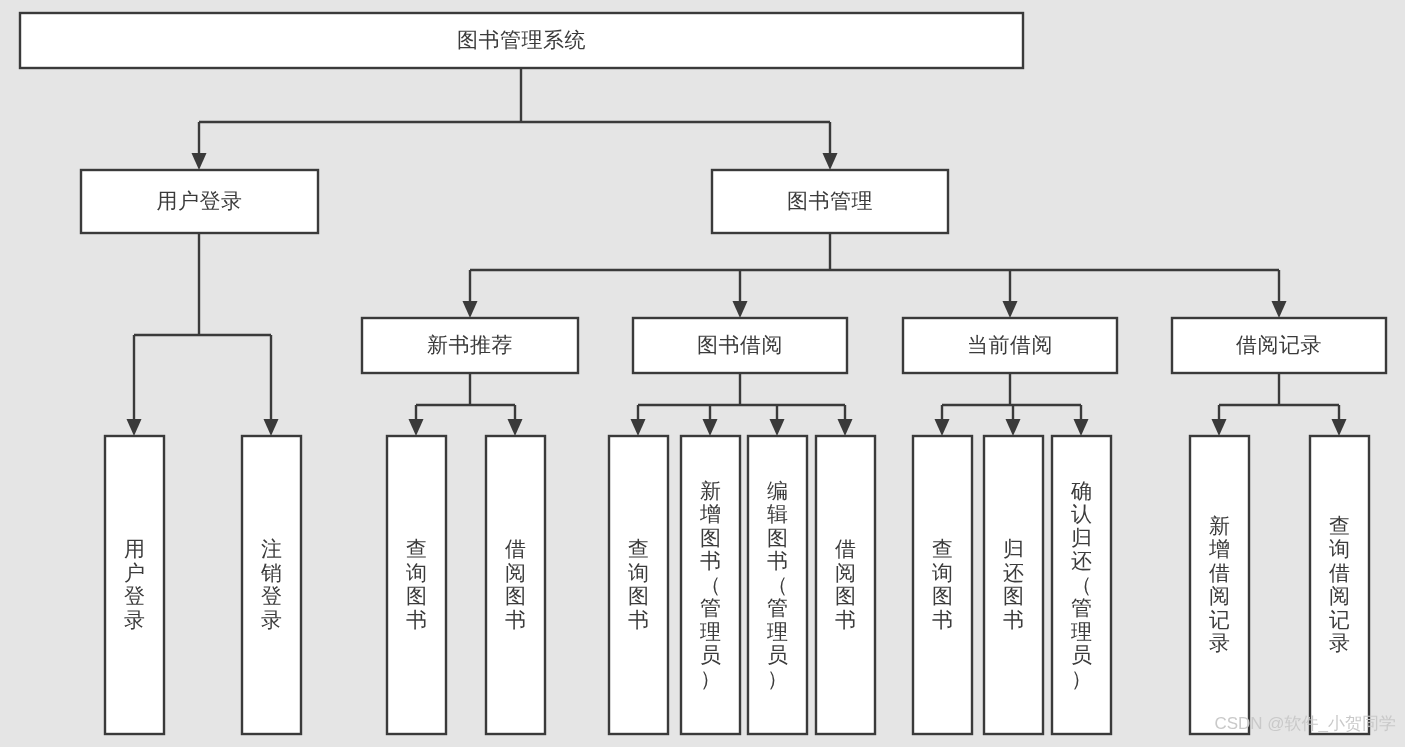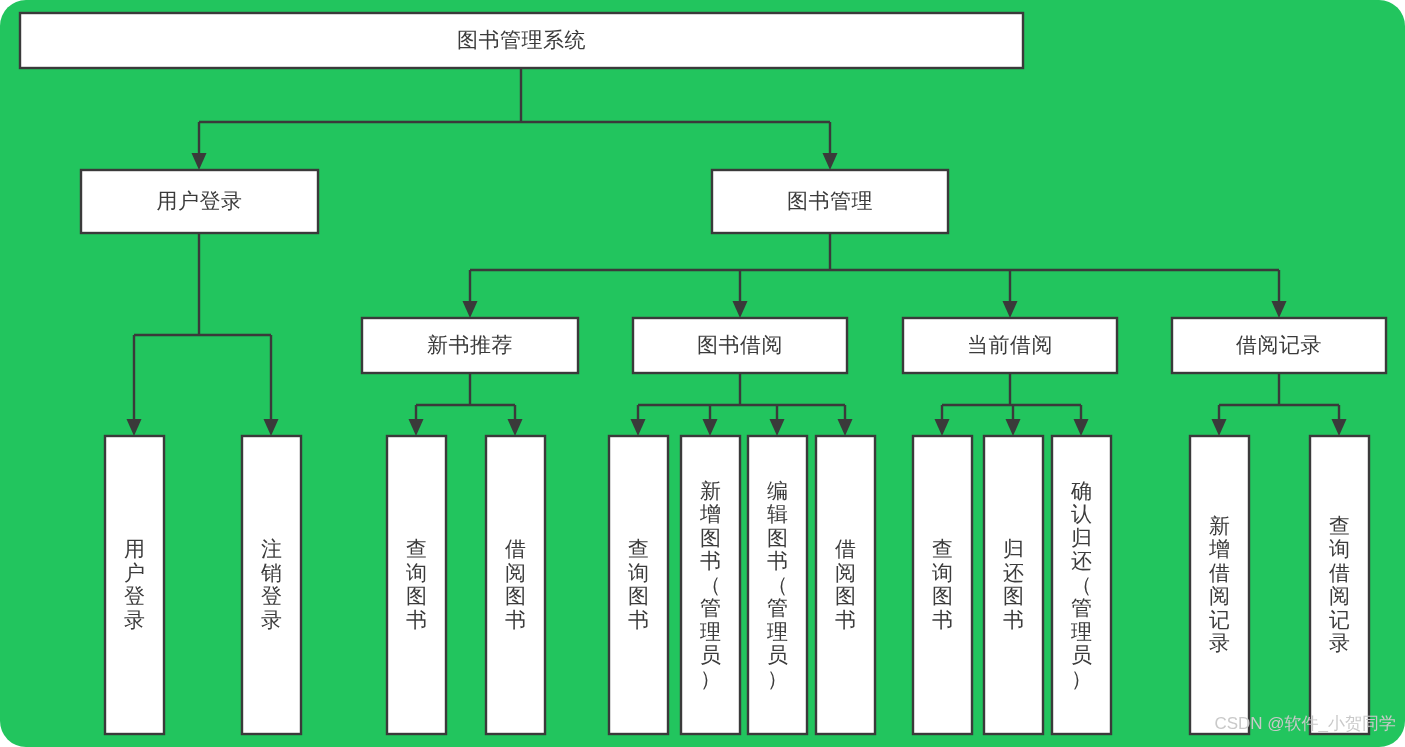--- a/index.html
+++ b/index.html
@@ -11,22 +11,21 @@
   body {
     width: 1405px;
     height: 747px;
     overflow: hidden;
     font-family: "Liberation Sans", "DejaVu Sans", sans-serif;
   }
   #diagram-root {
     position: relative;
     width: 1405px;
     height: 747px;
-    background: #22c55e;
-    border-radius: 26px;
+    background: #e5e5e5;
   }
   svg.diagram-canvas {
     position: absolute;
     left: 0;
     top: 0;
     width: 1405px;
     height: 747px;
     display: block;
   }
   .node-box {

